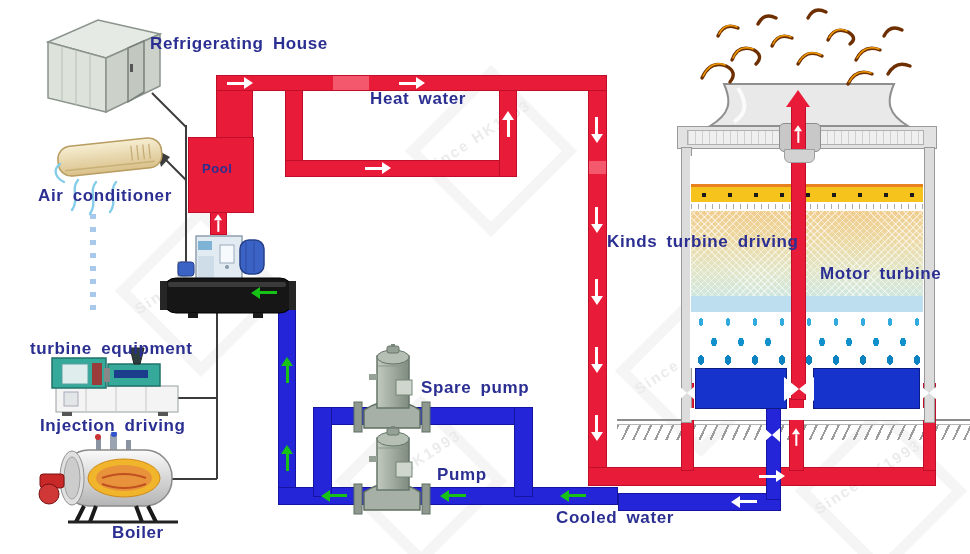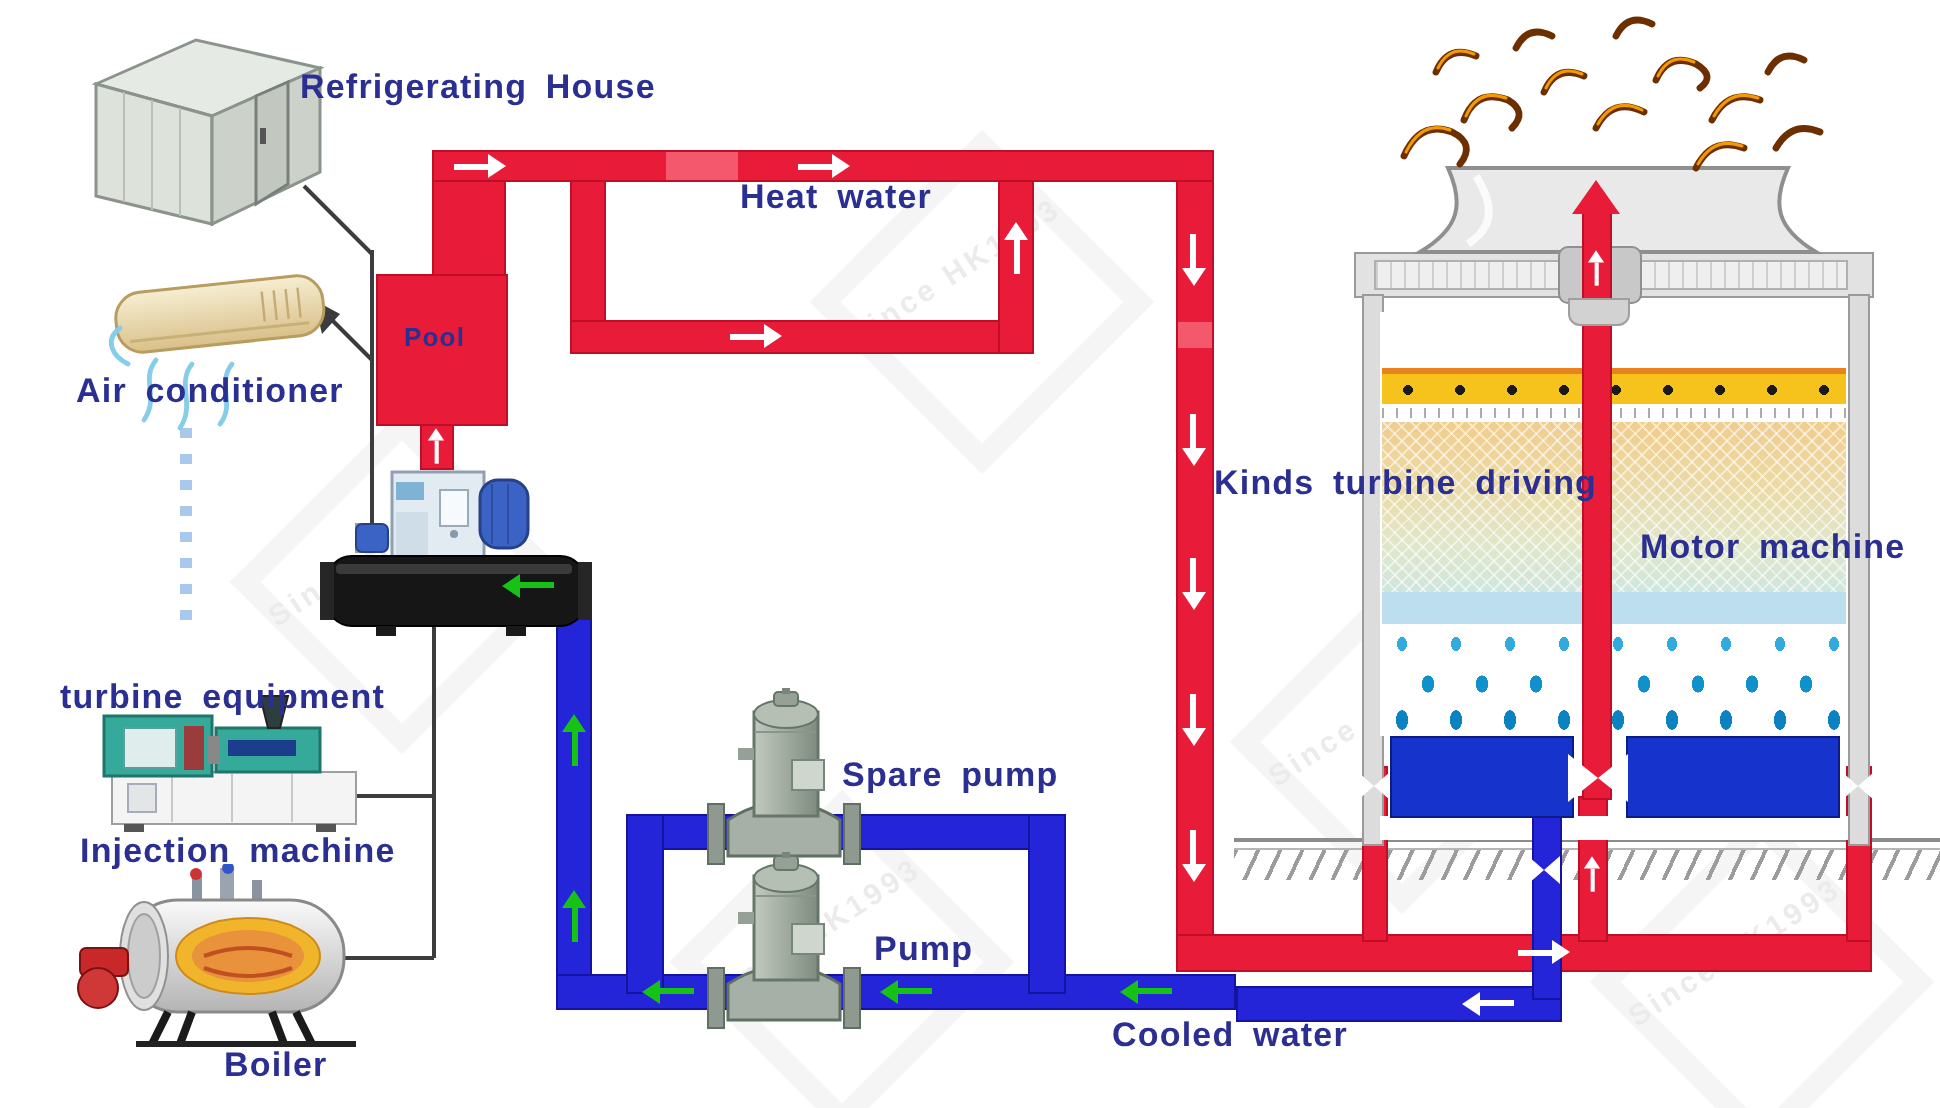--- a/index.html
+++ b/index.html
@@ -403,22 +403,22 @@
     <rect x="35" y="2" width="12" height="7" rx="2" fill="#95a097" stroke="#667766"></rect>
     <rect x="39" y="0" width="4" height="3" fill="#7a857c"></rect>
     <rect x="44" y="36" width="16" height="15" fill="#cfd6cd" stroke="#76867a"></rect>
     <rect x="17" y="30" width="8" height="6" fill="#95a097"></rect>
     <line x1="26" y1="22" x2="56" y2="22" stroke="#8a968c"></line>
   </svg>
 
   <div class="lbl" style="left:150px;top:34px">Refrigerating House</div>
   <div class="lbl" style="left:38px;top:186px">Air conditioner</div>
   <div class="lbl" style="left:30px;top:339px">turbine equipment</div>
-  <div class="lbl" style="left:40px;top:416px">Injection machine</div>
+  <div class="lbl" style="left:40px;top:416px">Injection driving</div>
   <div class="lbl" style="left:112px;top:523px">Boiler</div>
   <div class="lbl" style="left:370px;top:89px">Heat water</div>
   <div class="lbl" style="left:607px;top:232px">Kinds turbine driving</div>
-  <div class="lbl" style="left:820px;top:264px">Motor machine</div>
+  <div class="lbl" style="left:820px;top:264px">Motor turbine</div>
   <div class="lbl" style="left:421px;top:378px">Spare pump</div>
   <div class="lbl" style="left:437px;top:465px">Pump</div>
   <div class="lbl" style="left:556px;top:508px">Cooled water</div>
 
 </div>
 
 </body></html>

